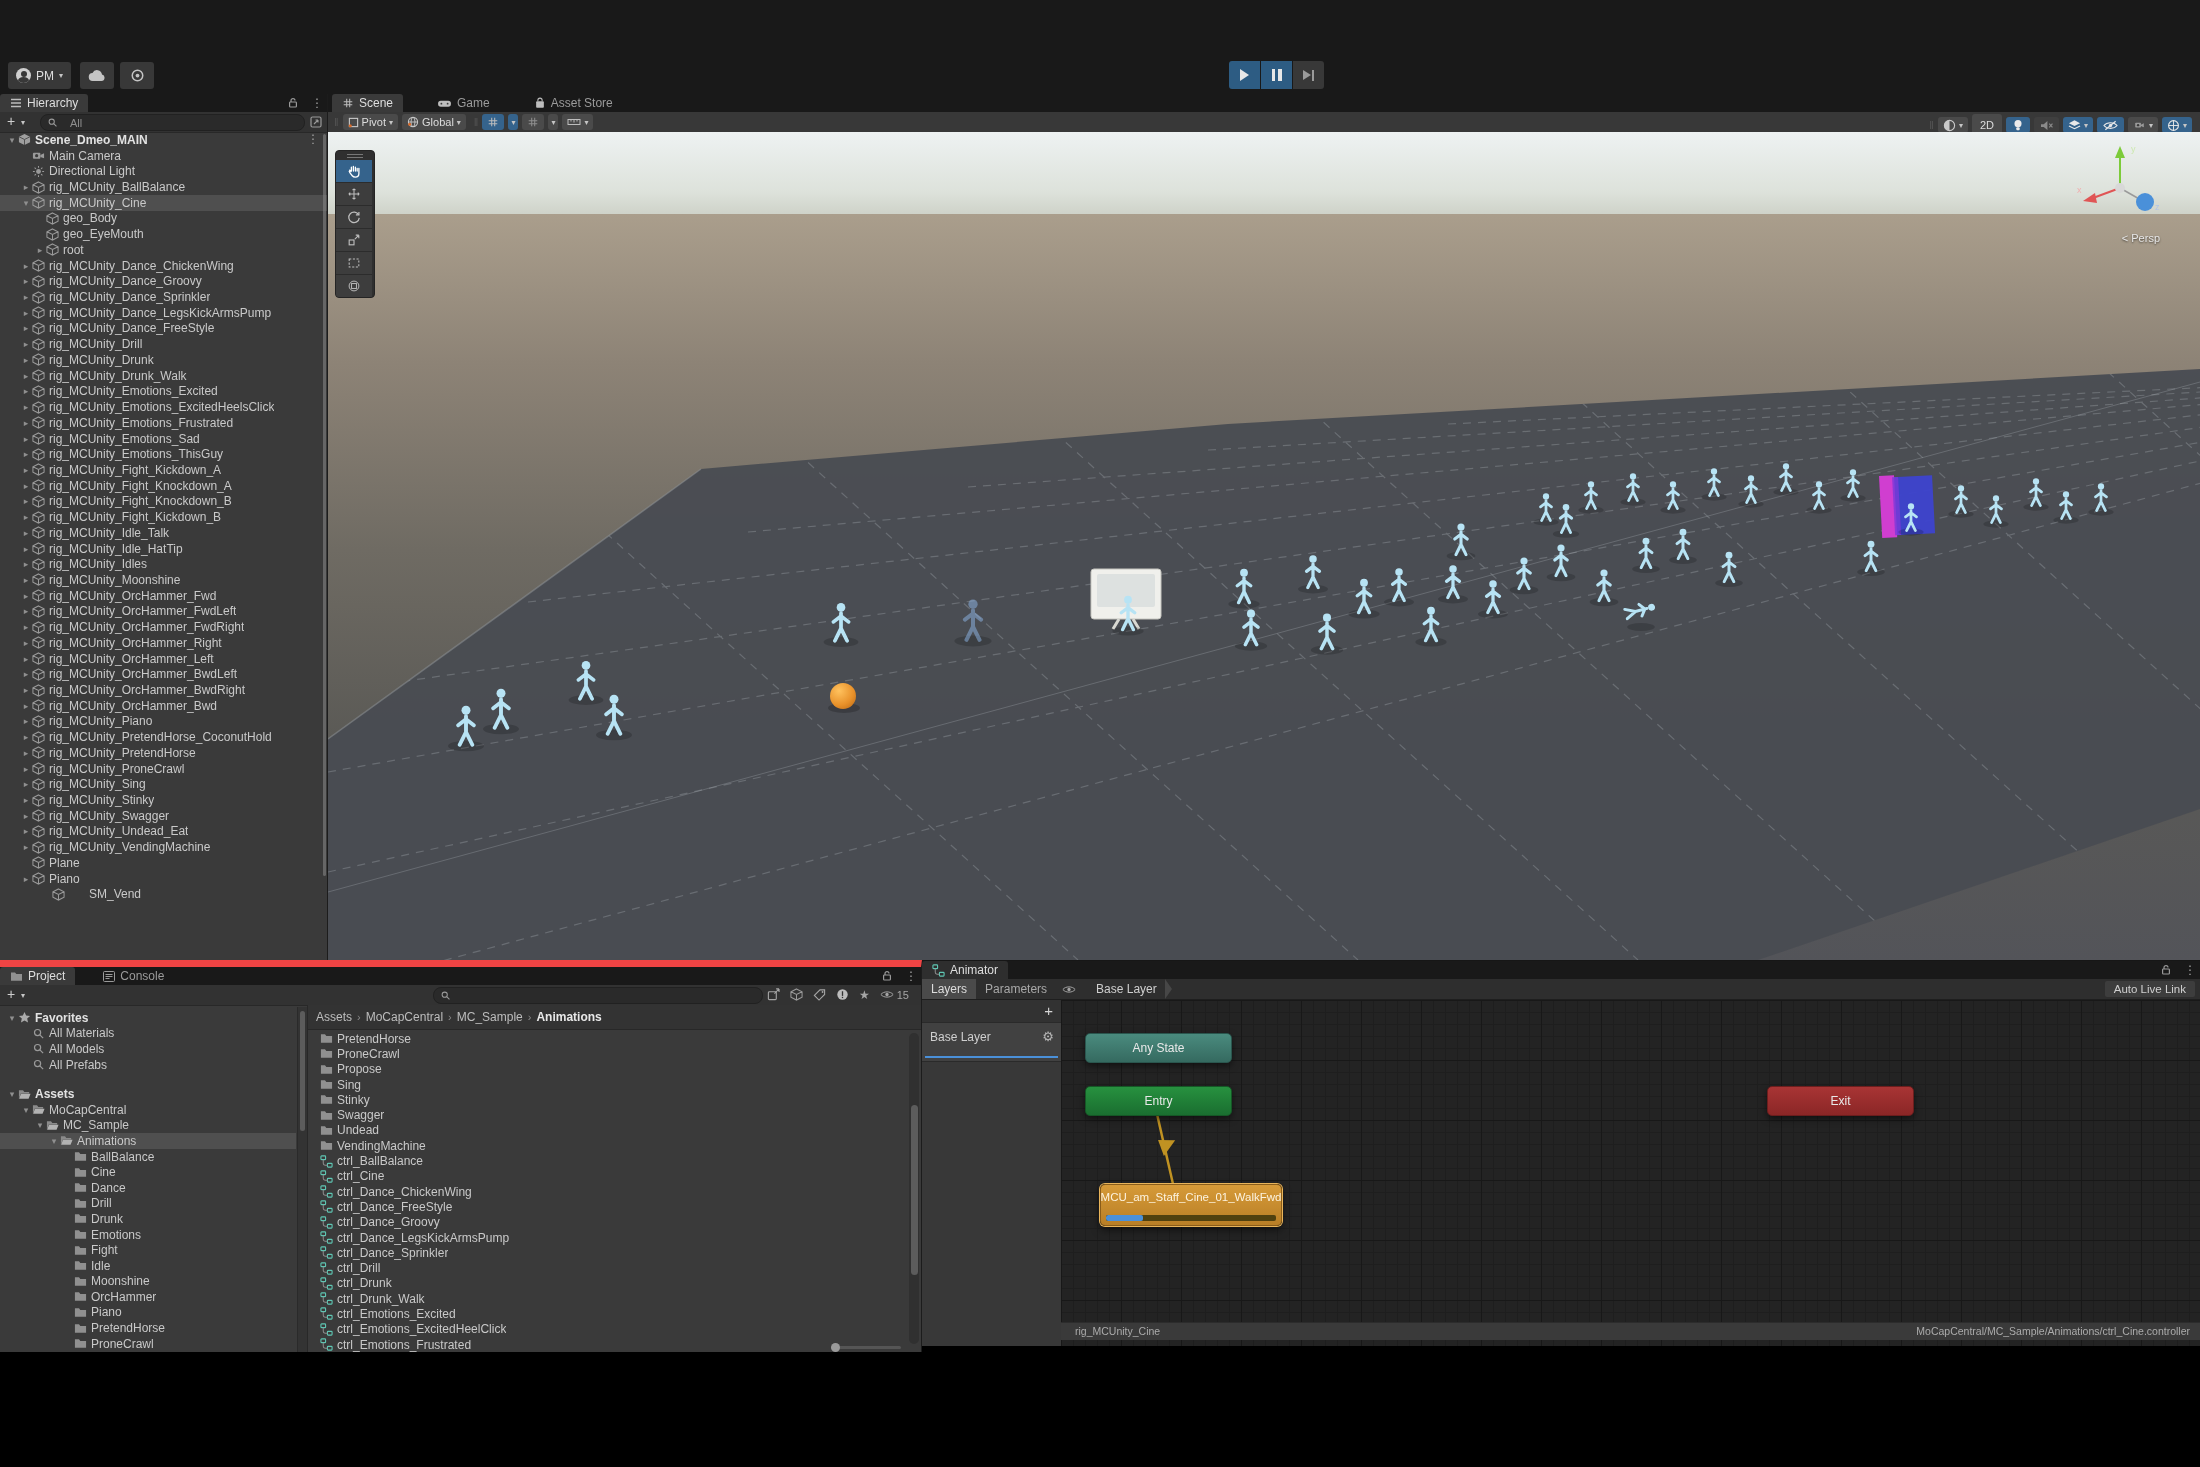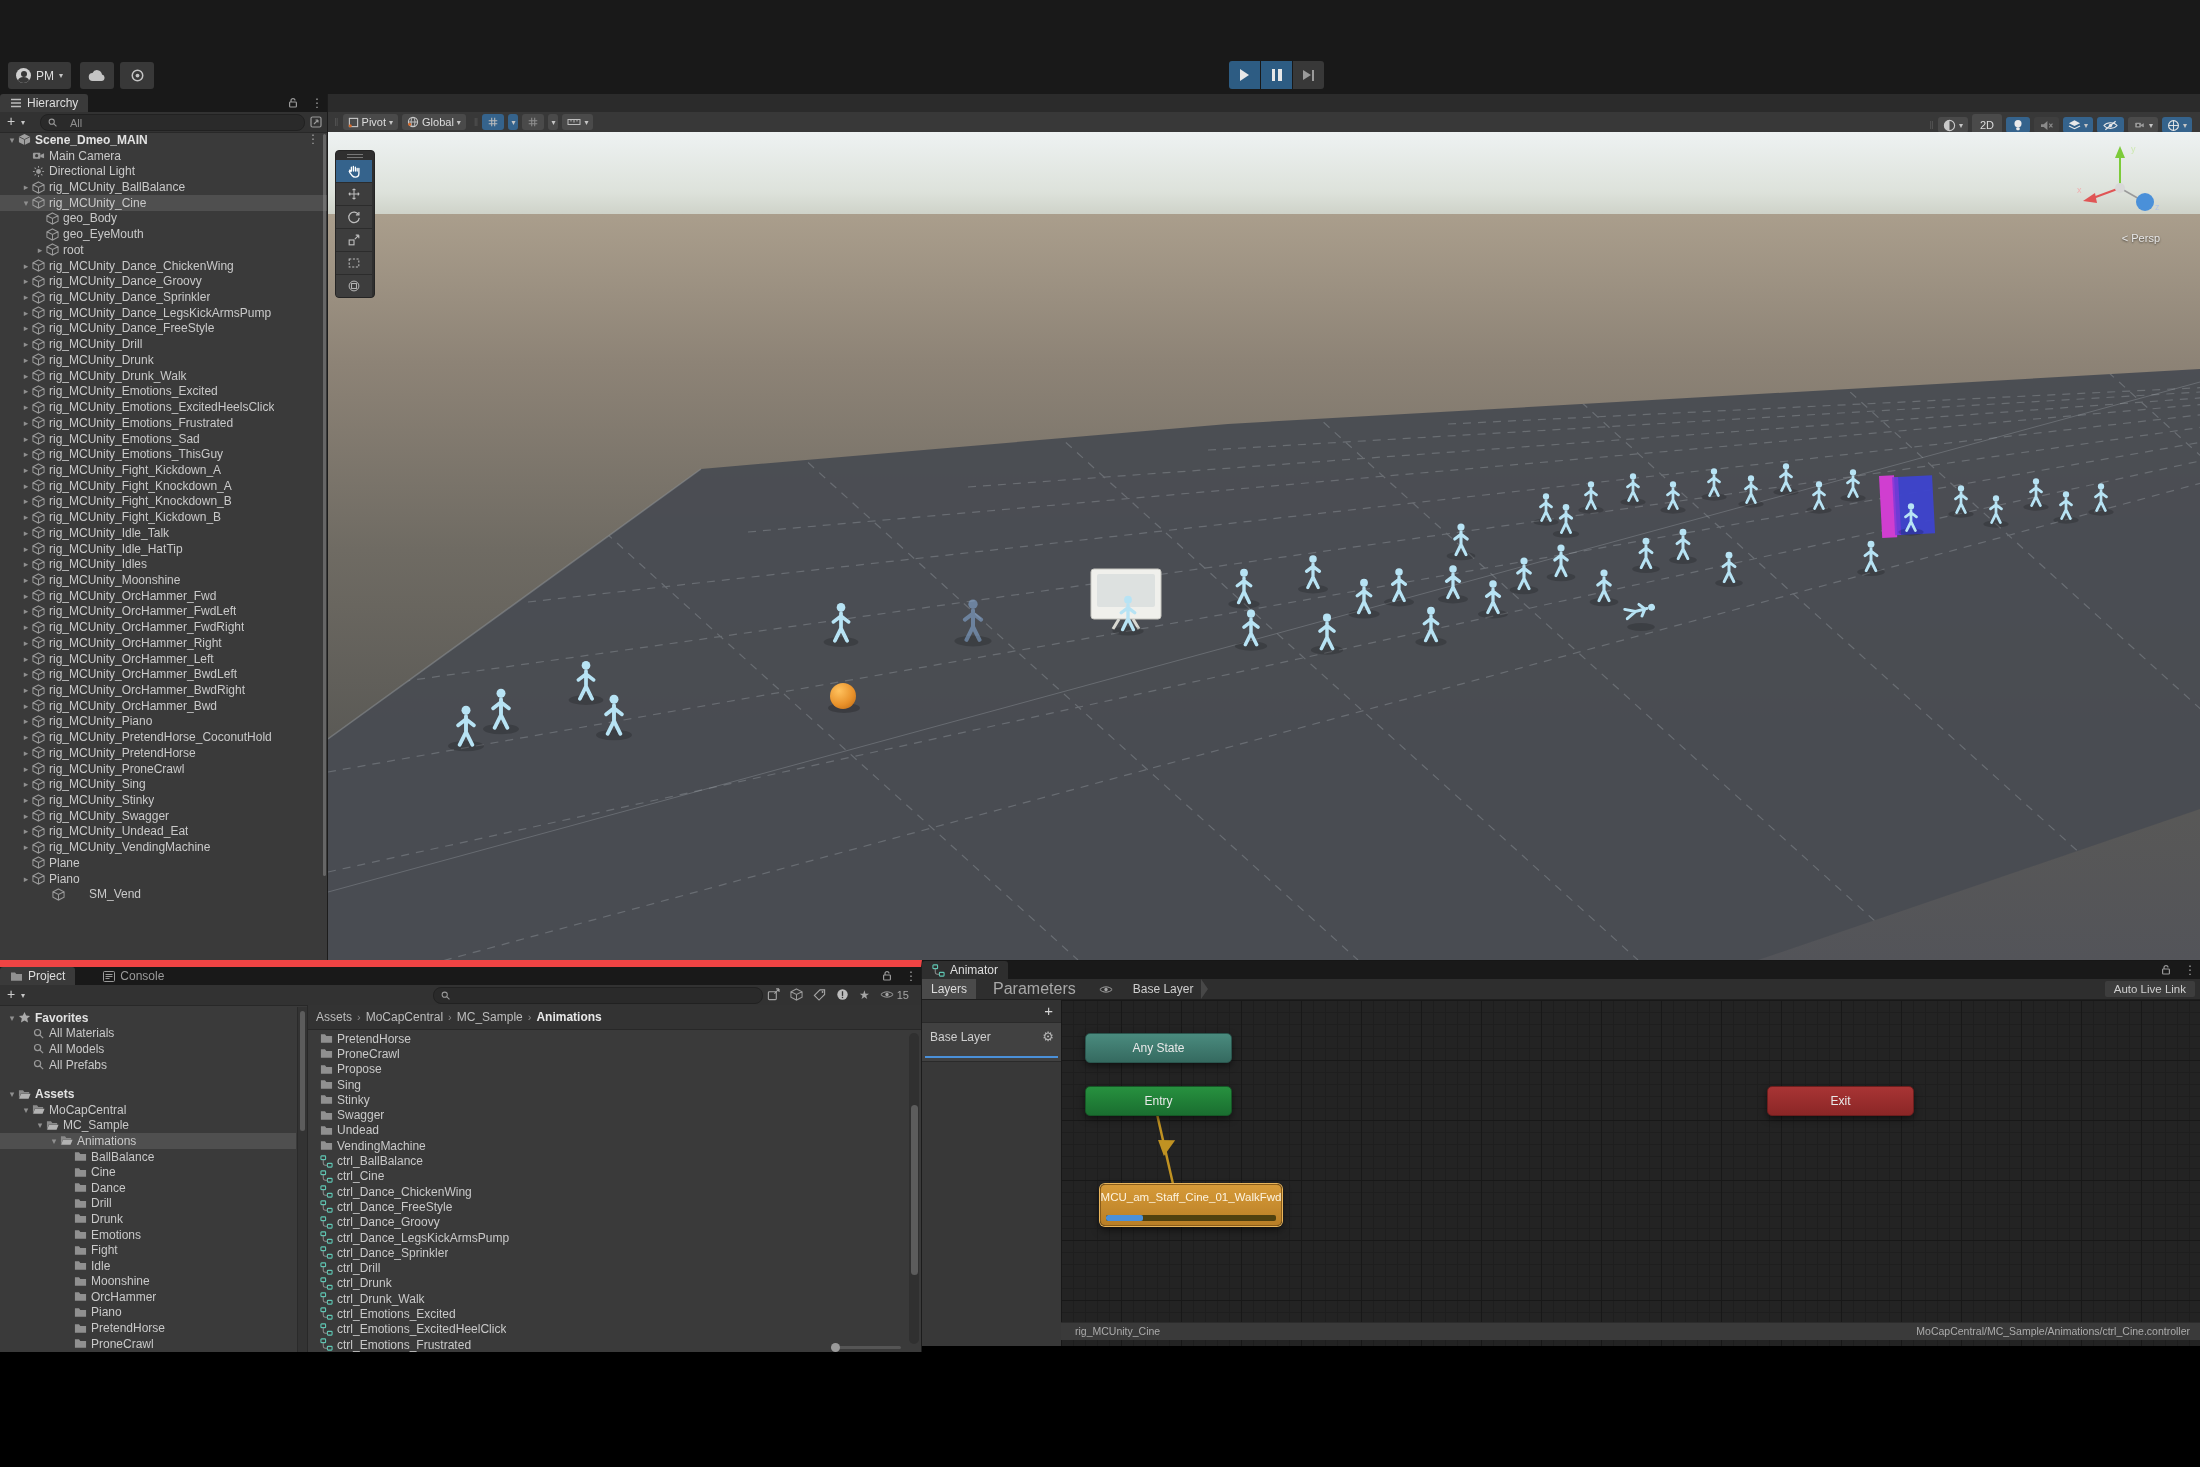--- a/index.html
+++ b/index.html
@@ -530,20 +530,40 @@
           <svg width="13" height="13" class="ic">
             <use href="#i-cube"></use>
           </svg>
           <span class="lbl">SM_Vend</span>
         </div>
       </div>
     <div style="position:absolute;right:1px;top:40px;width:3px;height:742px;background:#8a8a8a;border-radius:2px;opacity:.55;"></div>
   </div>
 
   <div class="panel" style="left:328px;top:94px;width:1872px;height:866px;background:#2b2b2b;">
+    <div class="tabstrip">
+      <div class="tab active" style="margin-left:4px;">
+        <svg class="ic" width="12" height="12" style="margin:0;">
+            <use href="#i-grid"></use>
+          </svg>
+        <span>Scene</span>
+      </div>
+      <div class="tab" style="margin-left:24px;">
+        <svg class="ic" width="15" height="11" style="margin:0;">
+            <use href="#i-gamepad"></use>
+          </svg>
+        <span>Game</span>
+      </div>
+      <div class="tab" style="margin-left:24px;">
+        <svg class="ic" width="12" height="12" style="margin:0;">
+            <use href="#i-bag"></use>
+          </svg>
+        <span>Asset Store</span>
+      </div>
+    </div>
     <div class="hdrrow" style="background:#383838;">
       <div style="position:absolute;left:6px;top:2px;display:flex;gap:4px;align-items:center;">
         <span style="color:#555;font-size:11px;">‖</span>
         <div class="tbtn">
           <svg width="11" height="11" viewBox="0 0 12 12">
               <rect x="1.5" y="1.5" width="9" height="9" fill="none" stroke="#c9c9c9" stroke-width="1.2"></rect>
               <circle cx="2.5" cy="9.5" r="1.7" fill="#d86a2a"></circle>
             </svg>
           <span>Pivot</span>
           <span class="caret">▾</span>
@@ -1210,21 +1230,21 @@
       </div>
       <div class="striptools">
         <svg class="ic" width="12" height="12">
             <use href="#i-lock"></use>
           </svg>
         <span class="kebab">⋮</span>
       </div>
     </div>
     <div style="position:absolute;left:0;right:0;top:18px;height:20px;background:#2e2e2e;border-bottom:1px solid #1e1e1e;display:flex;align-items:center;">
       <span style="font-size:12px;color:#dcdcdc;background:#4a4a4a;height:100%;display:flex;align-items:center;padding:0 9px;">Layers</span>
-      <span style="font-size:16px;color:#a8a8a8;padding:0 17px;">Parameters</span>
+      <span style="font-size:12px;color:#a8a8a8;padding:0 9px;">Parameters</span>
       <svg width="14" height="9" style="margin:0 6px;">
           <use href="#i-eye"></use>
         </svg>
       <span style="font-size:12px;color:#cfcfcf;margin-left:14px;">Base Layer</span>
       <span style="width:0;height:0;border-left:7px solid #474747;border-top:10px solid transparent;border-bottom:10px solid transparent;margin-left:8px;"></span>
       <span style="position:absolute;right:5px;top:2px;height:16px;display:flex;align-items:center;background:#3d3d3d;border-radius:2px;padding:0 9px;font-size:11.5px;color:#cfcfcf;">Auto Live Link</span>
     </div>
 
     <div style="position:absolute;left:0;top:39px;width:139px;bottom:0;background:#383838;border-right:1px solid #1e1e1e;">
       <div style="height:22px;background:#323232;border-bottom:1px solid #2a2a2a;position:relative;">

